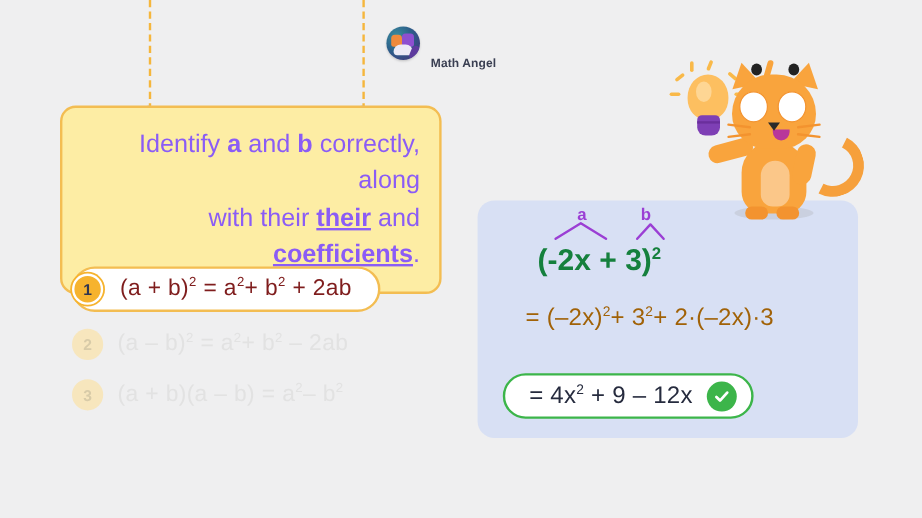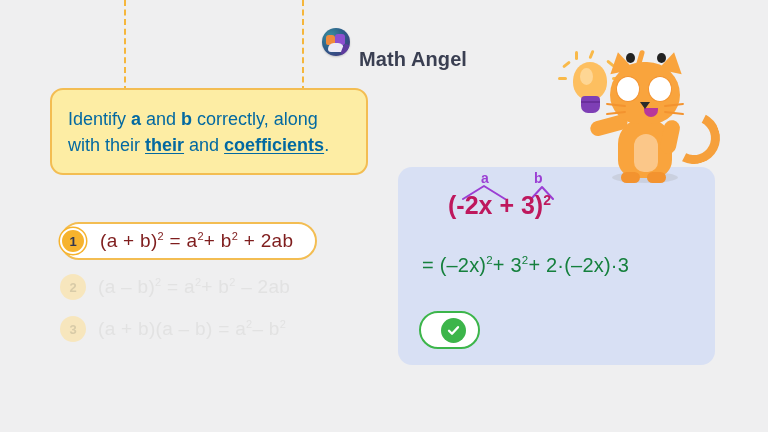--- a/index.html
+++ b/index.html
@@ -34,21 +34,21 @@
   }
   .brand-logo .cat-c{
     position:absolute;left:6px;top:15px;width:16px;height:9px;
     background:#eceaf6;border-radius:8px 8px 4px 4px;
   }
   .brand-logo .cat-d{
     position:absolute;left:20px;top:16px;width:7px;height:12px;
     background:#5e3b9e;border-radius:4px;transform:rotate(22deg);
   }
   .brand-name{
-    font-size:20px;font-weight:bold;color:#3a3f52;letter-spacing:.1px;margin-top:36px;
+    font-size:10px;font-weight:bold;color:#3a3f52;letter-spacing:.1px;margin-top:36px;
   }
 
   
   .string{
     position:absolute;top:0;width:0;
     border-left:2px dashed #f5b63c;
   }
   .string.s1{left:124px;height:92px;}
   .string.s2{left:302px;height:92px;}
   .eyelet{
@@ -62,21 +62,21 @@
   
   .hint-card{
     position:absolute;left:50px;top:88px;width:318px;
     box-sizing:border-box;
     background:#fdeda4;
     border:2px solid #f3bd52;
     border-radius:13px;
     padding:16px 16px 15px 16px;
   }
   .hint-text{
-    font-size:18px;line-height:1.45;color:#0369a1;text-align:left;
+    font-size:21px;line-height:1.45;color:#8b5cf6;text-align:right;
   }
   .hint-text b{font-weight:bold;}
   .hint-text u{text-decoration:underline;text-underline-offset:2px;font-weight:bold;}
 
   
   .formula-row{position:absolute;display:flex;align-items:center;}
   .badge{
     width:26px;height:26px;border-radius:50%;
     display:flex;align-items:center;justify-content:center;
     font-size:13px;font-weight:bold;flex:none;
@@ -105,39 +105,39 @@
   .row2{left:60px;top:268px;}
   .row3{left:60px;top:310px;}
 
   
   .work-panel{
     position:absolute;left:398px;top:167px;width:317px;height:198px;
     background:#d8e0f4;border-radius:14px;
   }
 
   .expr-top{
-    position:absolute;left:50px;top:24px;
-    font-size:25px;font-weight:bold;color:#be185d;white-space:nowrap;
+    position:absolute;left:50px;top:36px;
+    font-size:25px;font-weight:bold;color:#15803d;white-space:nowrap;
   }
   .expr-top sup{font-size:14px;vertical-align:super;line-height:0;}
 
   .ab-label{
     position:absolute;color:#9b3fd4;font-size:14px;font-weight:bold;
   }
   .ab-label.a{left:83px;top:3px;}
   .ab-label.b{left:136px;top:3px;}
 
   .brace{position:absolute;}
   .brace svg{display:block;}
   .brace.a{left:63px;top:17px;}
   .brace.b{left:131px;top:17px;}
 
   .expr-mid{
-    position:absolute;left:24px;top:87px;
-    font-size:20px;color:#15803d;white-space:nowrap;letter-spacing:.2px;text-align:center;
+    position:absolute;left:40px;top:87px;
+    font-size:20px;color:#a16207;white-space:nowrap;letter-spacing:.2px;text-align:center;
   }
   .expr-mid sup{font-size:11.5px;vertical-align:super;line-height:0;}
 
   .answer-pill{
     position:absolute;left:21px;top:144px;
     height:38px;box-sizing:border-box;
     background:#ffffff;border:2.2px solid #3cb54a;border-radius:22px;
     display:flex;align-items:center;gap:12px;padding:0 12px 0 20px;
   }
   .answer-text{
@@ -310,20 +310,21 @@
       <svg width="26" height="16" viewBox="0 0 26 16">
           <path d="M2 15 L13 3 L24 15" fill="none" stroke="#9b3fd4" stroke-width="2" stroke-linecap="round" stroke-linejoin="round"></path>
         </svg>
     </div>
 
     <div class="expr-top"><span>(-2x + 3)</span><sup>2</sup></div>
 
     <div class="expr-mid"><span>=  (–2x)</span><sup>2</sup><span>+ 3</span><sup>2</sup><span>+ 2·(–2x)·3</span></div>
 
     <div class="answer-pill">
+      <span class="answer-text"><span>=  4x</span><sup>2</sup><span> + 9 – 12x</span></span>
       <span class="check-badge">
         <svg width="15" height="15" viewBox="0 0 15 15">
             <path d="M3 7.8 L6 10.8 L12 4.2" fill="none" stroke="#ffffff" stroke-width="2.3" stroke-linecap="round" stroke-linejoin="round"></path>
           </svg>
       </span>
     </div>
   </div>
 
   <div class="mascot">
     <div class="shadow"></div>

